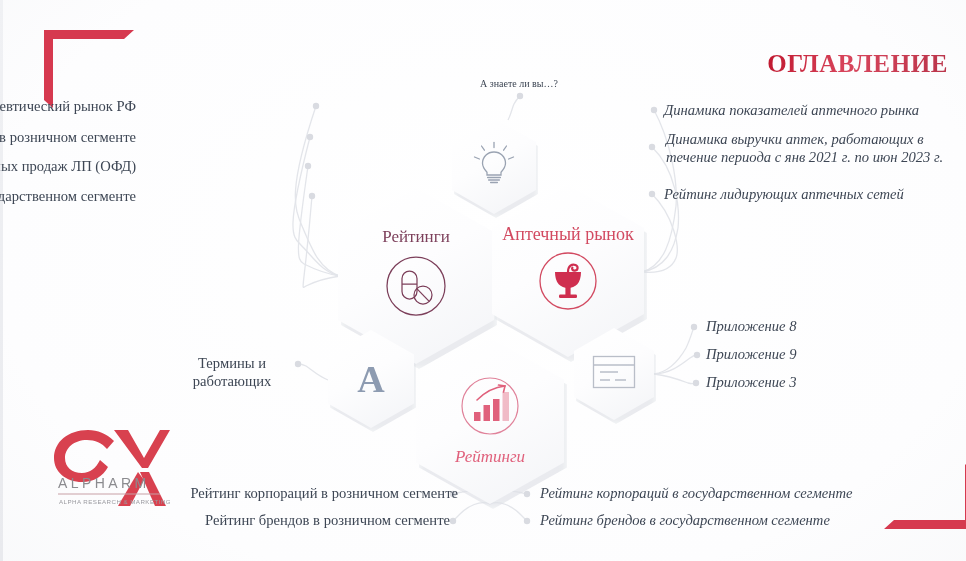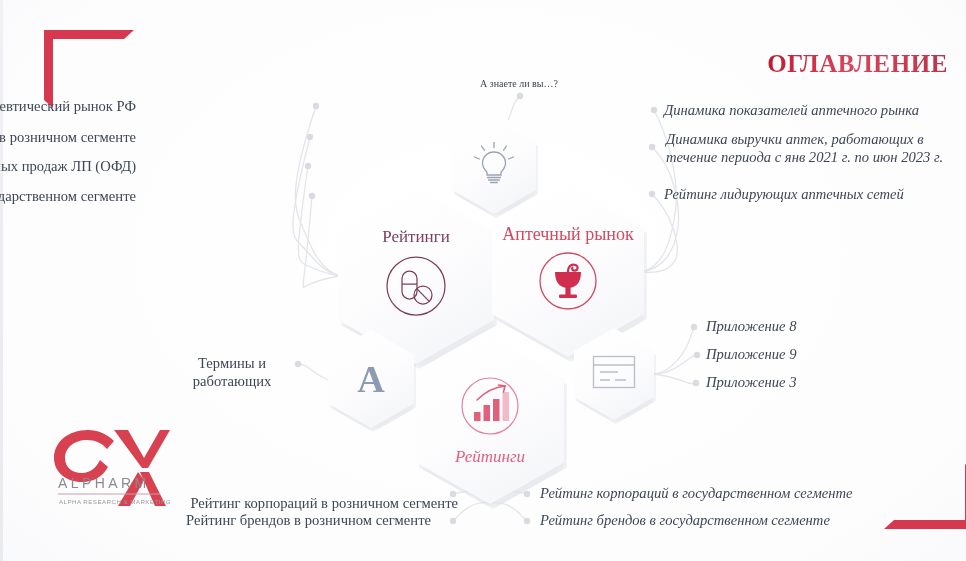--- a/index.html
+++ b/index.html
@@ -268,22 +268,22 @@
   <div class="item right" style="left:664px;top:102px;">Динамика показателей аптечного рынка</div>
   <div class="item right wrap" style="left:666px;top:131px;width:290px;">Динамика выручки аптек, работающих в течение периода с янв 2021 г. по июн 2023 г.</div>
   <div class="item right" style="left:664px;top:186px;">Рейтинг лидирующих аптечных сетей</div>
 
   <div class="item wrap" style="right:690px;top:355px;width:120px;text-align:center;">Термины и работающих</div>
 
   <div class="item right" style="left:706px;top:318px;">Приложение 8</div>
   <div class="item right" style="left:706px;top:346px;">Приложение 9</div>
   <div class="item right" style="left:706px;top:374px;">Приложение 3</div>
 
-  <div class="item left" style="right:524px;top:485px;margin-top:10px;">Рейтинг корпораций в розничном сегменте</div>
-  <div class="item left" style="right:551px;top:512px;">Рейтинг брендов в розничном сегменте</div>
+  <div class="item left" style="right:524px;top:485px;">Рейтинг корпораций в розничном сегменте</div>
+  <div class="item left" style="right:532px;top:512px;">Рейтинг брендов в розничном сегменте</div>
 
   <div class="item right" style="left:540px;top:512px;">Рейтинг брендов в государственном сегменте</div>
   <div class="item right" style="left:540px;top:485px;">Рейтинг корпораций в государственном сегменте</div>
 
   <div id="logo">
     <svg width="122" height="82" viewBox="0 0 122 82">
       <g fill="#d8414f">
         <path d="M40,2 C20,2 6,14 6,30 C6,44 18,54 34,54 C46,54 55,48 60,39 L52,32 C48,40 42,45 34,45 C24,45 17,39 17,30 C17,20 26,12 39,12 C47,12 54,15 59,21 L66,13 C58,5.5 50,2 40,2 Z"></path>
         <path d="M66,2 L80,2 L96,30 L112,2 L122,2 L100,40 L94,40 Z"></path>
         <path d="M92,44 L101,44 L118,78 L107,78 Z"></path>

